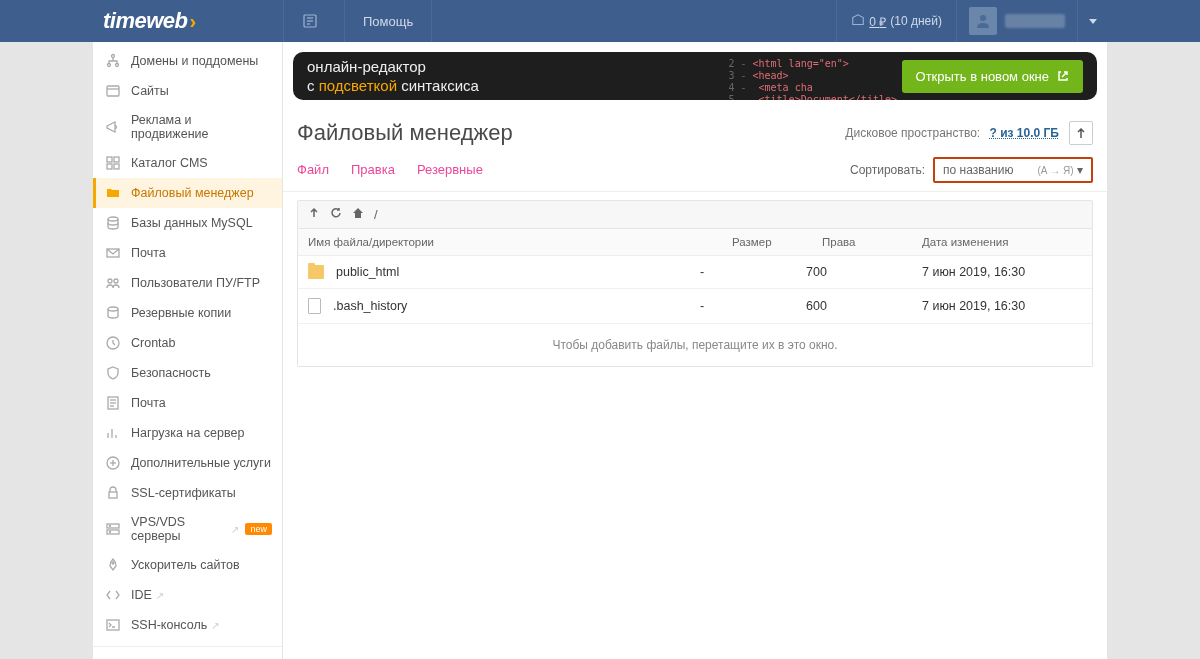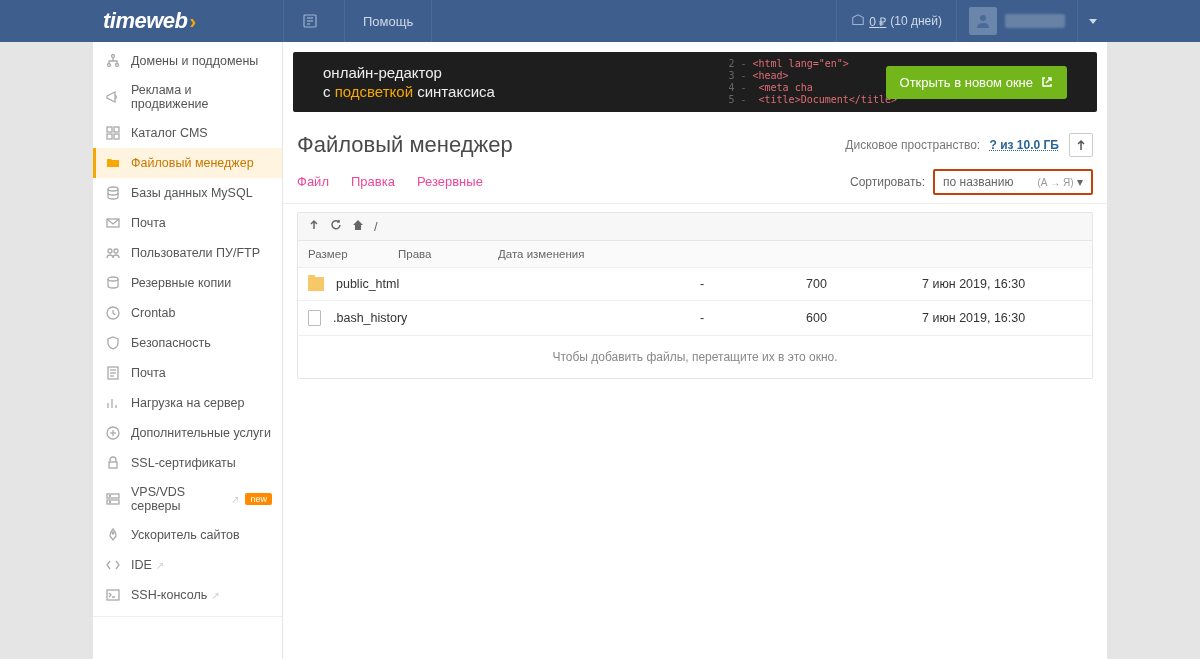--- a/index.html
+++ b/index.html
@@ -22,21 +22,21 @@
 .container { width: 1014px; margin: 0 auto; background: #fff; display: flex; min-height: 617px; }
 .sidebar { width: 190px; border-right: 1px solid #e5e5e5; padding-top: 4px; }
 .side-item { display: flex; align-items: center; padding: 7px 10px 7px 12px; color: #555; cursor: pointer; font-size: 12.5px; position: relative; }
 .side-item.active { background: #fff4e0; color: #c77700; border-left: 3px solid #f7a800; padding-left: 9px; }
 .side-item .sico { width: 16px; height: 16px; margin-right: 10px; color: #aaa; flex-shrink: 0; }
 .side-item.active .sico { color: #f7a800; }
 .side-item .arrow { color: #ccc; font-size: 10px; margin-left: 4px; }
 .side-badge { background: #ff8a00; color: #fff; font-size: 9px; padding: 1px 5px; border-radius: 2px; margin-left: 6px; }
 .side-divider { height: 1px; background: #eee; margin: 6px 0; }
 .main { flex: 1; padding: 0; }
-.banner { background: #1e1e1e; height: 60px; margin: 10px 10px 0 10px; border-radius: 2px; display: flex; align-items: center; padding: 0 30px; position: relative; overflow: hidden; }
+.banner { background: #1e1e1e; height: 48px; margin: 10px 10px 0 10px; border-radius: 10px; display: flex; align-items: center; padding: 0 14px; position: relative; overflow: hidden; }
 .banner-text { color: #eee; font-size: 15px; line-height: 1.3; }
 .banner-text .hl { color: #f7a800; }
 .code-preview { position: absolute; right: 200px; top: 6px; font-family: monospace; font-size: 10px; color: #888; line-height: 1.2; }
 .code-preview .ln { color: #666; margin-right: 6px; }
 .code-preview .tag { color: #e06c75; }
 .open-btn { background: #73b61c; color: #fff; padding: 9px 14px; border-radius: 3px; font-size: 13px; cursor: pointer; margin-left: auto; display: flex; align-items: center; z-index: 2; }
 .open-btn svg { margin-left: 8px; }
 .page-header { display: flex; align-items: center; padding: 20px 14px 10px 14px; }
 .page-title { font-size: 22px; color: #4a4a4a; font-weight: normal; }
 .disk-info { margin-left: auto; font-size: 12px; color: #777; }
@@ -115,20 +115,27 @@
           <svg class="sico" viewBox="0 0 16 16" fill="none" stroke="currentColor" stroke-width="1.3">
             <circle cx="8" cy="3" r="1.5"></circle>
             <circle cx="4" cy="12" r="1.5"></circle>
             <circle cx="12" cy="12" r="1.5"></circle>
             <path d="M8 4.5 V8 M4 10.5 V8 H12 V10.5" fill="none"></path>
           </svg>
           <span>Домены и поддомены</span>
         </div>
         <div class="side-item">
           <svg class="sico" viewBox="0 0 16 16" fill="none" stroke="currentColor" stroke-width="1.3">
+            <rect x="2" y="3" width="12" height="10" rx="1" fill="none"></rect>
+            <line x1="2" y1="6" x2="14" y2="6"></line>
+          </svg>
+          <span>Сайты</span>
+        </div>
+        <div class="side-item">
+          <svg class="sico" viewBox="0 0 16 16" fill="none" stroke="currentColor" stroke-width="1.3">
             <path d="M2 7 L10 3 V13 L2 9 Z" fill="none"></path>
             <path d="M10 6 Q13 8 10 10" fill="none"></path>
           </svg>
           <span>Реклама и продвижение</span>
         </div>
         <div class="side-item">
           <svg class="sico" viewBox="0 0 16 16" fill="none" stroke="currentColor" stroke-width="1.3">
             <rect x="2" y="2" width="5" height="5" fill="none"></rect>
             <rect x="9" y="2" width="5" height="5" fill="none"></rect>
             <rect x="2" y="9" width="5" height="5" fill="none"></rect>
@@ -320,20 +327,21 @@
       <span class="path-ico">
         <svg width="12" height="12" viewBox="0 0 12 12" fill="#666">
             <path d="M6 1 L11 6 H9 V11 H3 V6 H1 Z"></path>
           </svg>
       </span>
       <span>/</span>
     </div>
 
     <div class="file-table">
       <div class="ft-head">
+        <div class="col-name">Имя файла/директории</div>
         <div class="col-size">Размер</div>
         <div class="col-perm">Права</div>
         <div class="col-date">Дата изменения</div>
       </div>
       <div id="file-rows">
           <div class="ft-row">
             <div class="col-name">
               <div class="file-ico folder-ico"></div>
               <span>public_html</span>
             </div>

